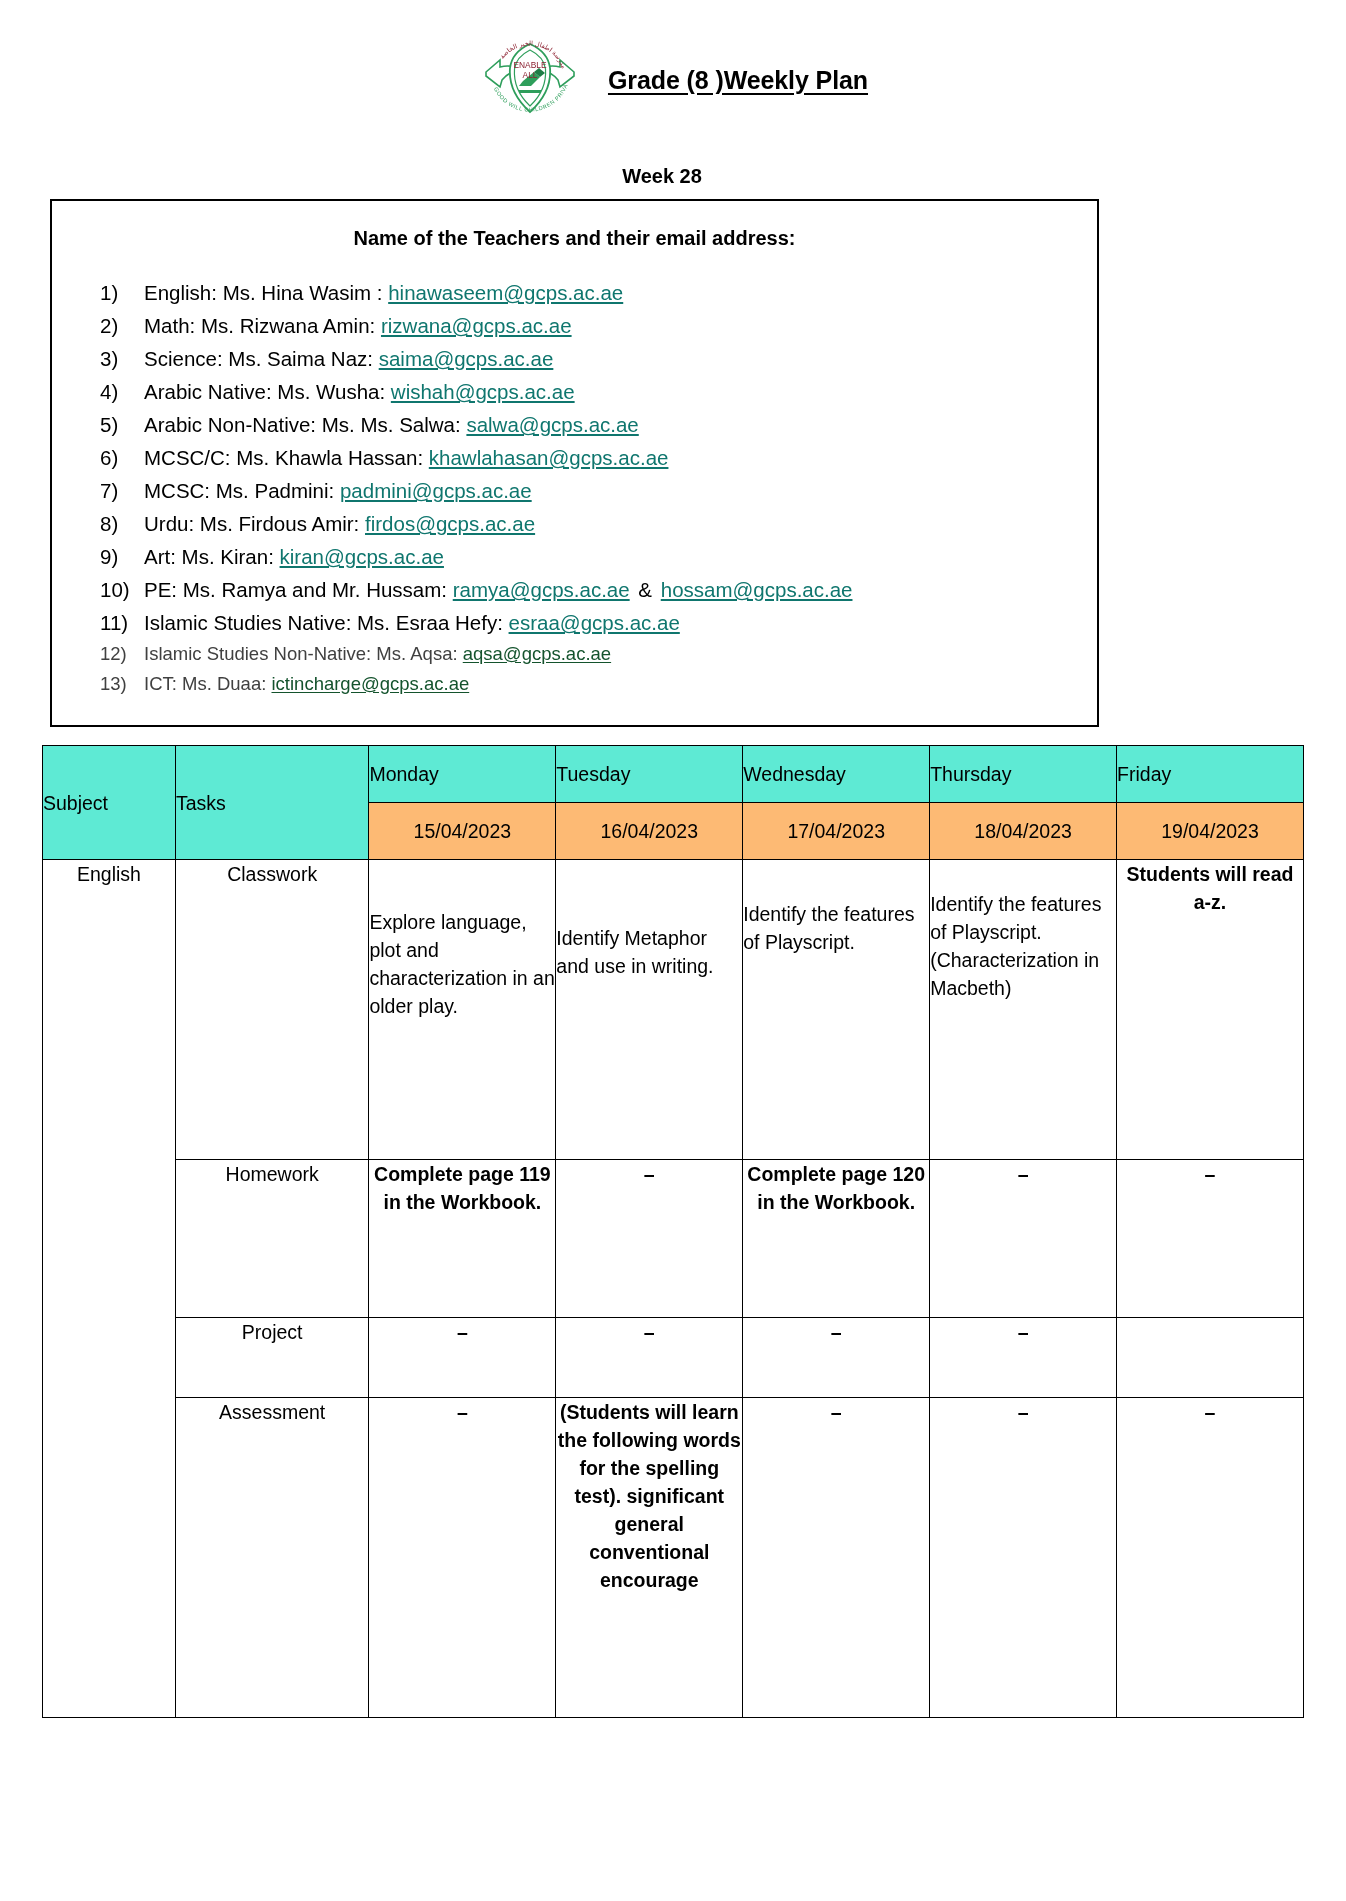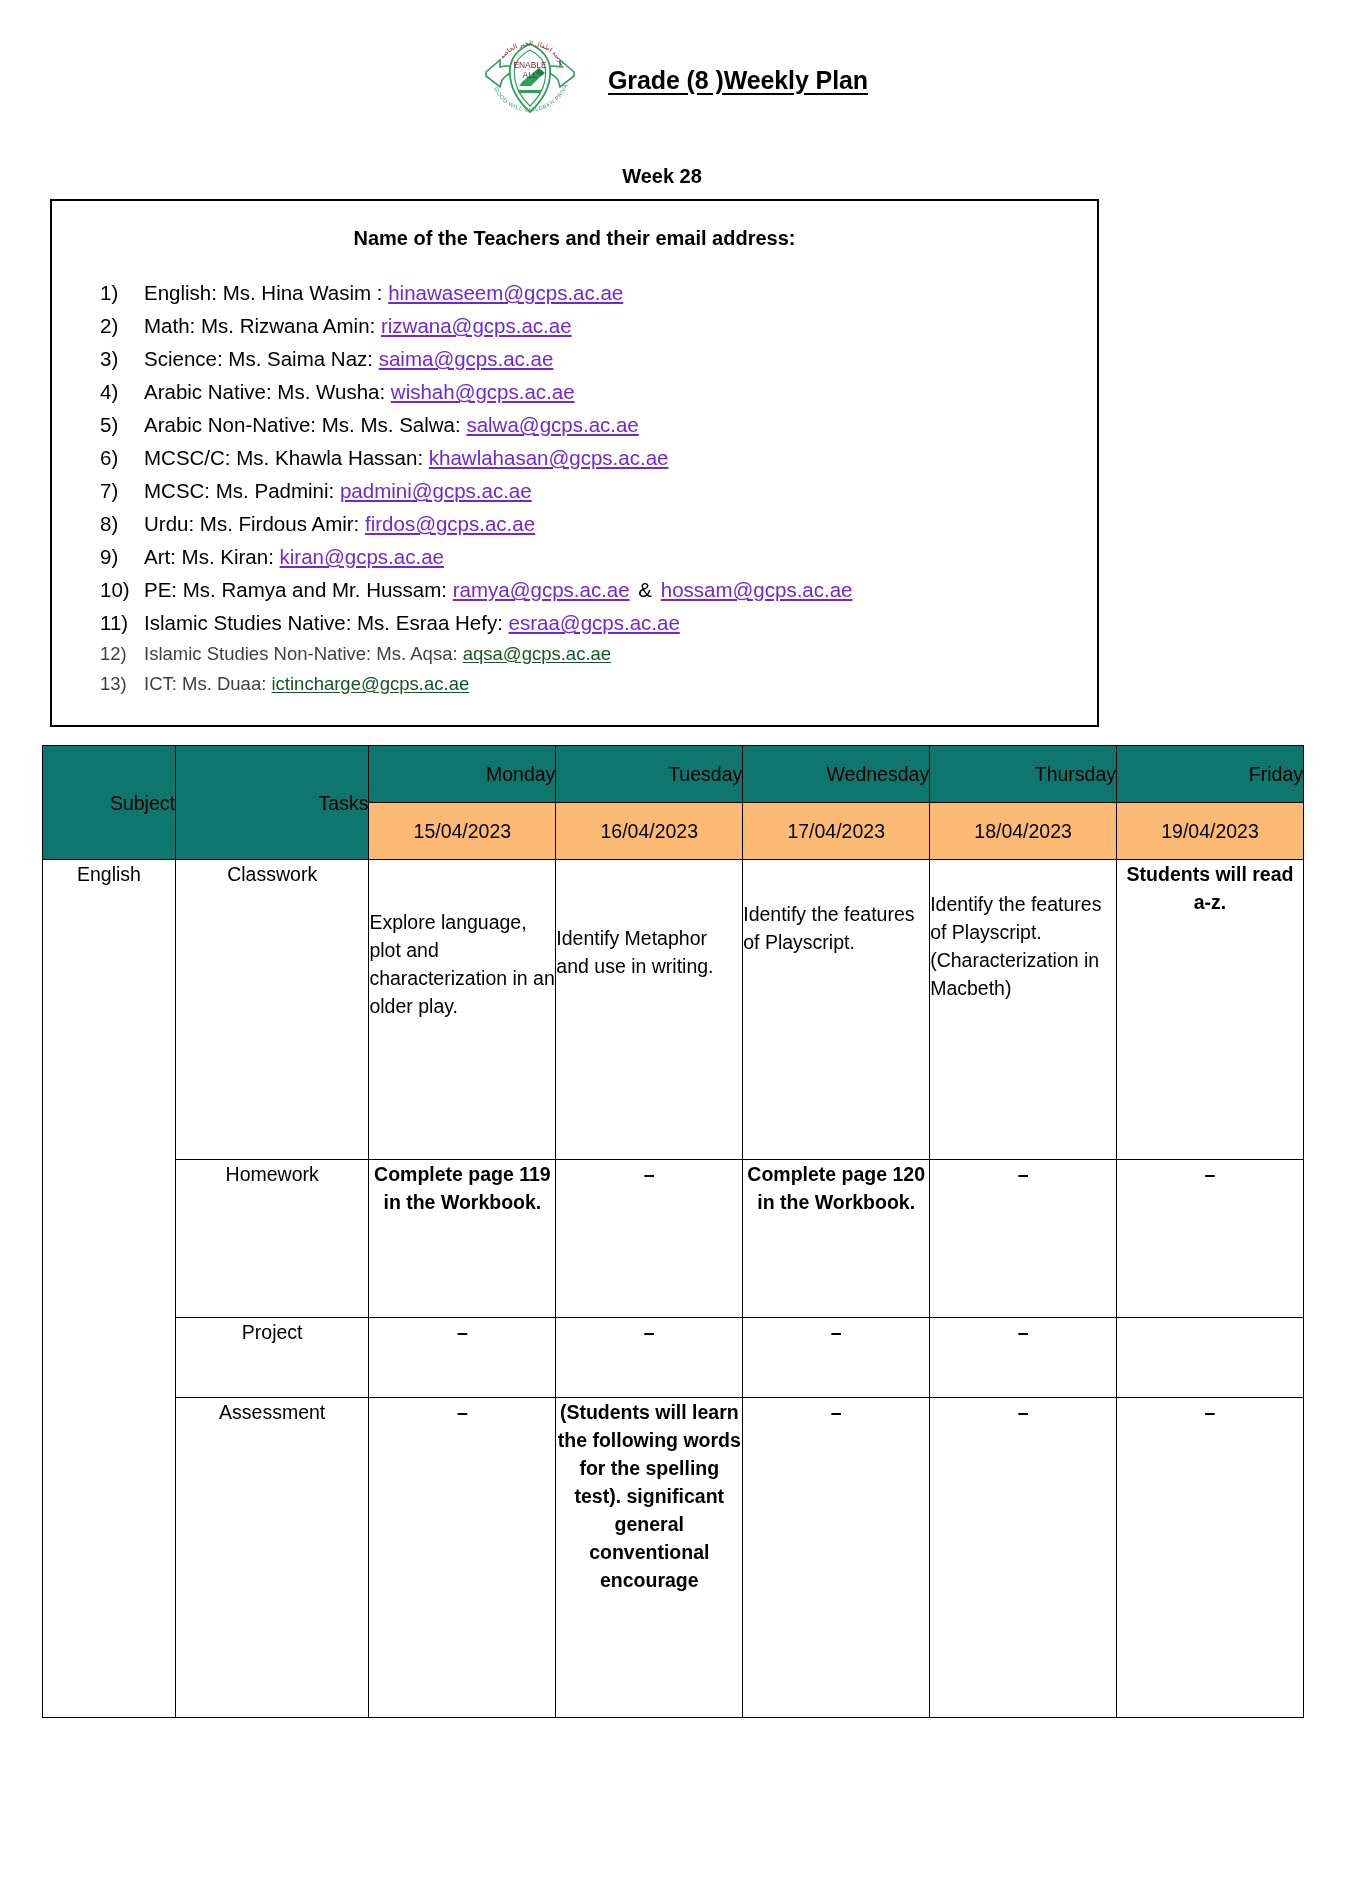--- a/index.html
+++ b/index.html
@@ -95,21 +95,21 @@
     display: inline-block;
     min-width: 44px;
     flex: 0 0 auto;
   }
   ol.teacher-list li.small {
     font-size: 18.5px;
     line-height: 30px;
     color: #404040;
   }
   .email {
-    color: #6d28d9;
+    color: #0f766e;
     text-decoration: underline;
     text-underline-offset: 2px;
   }
   li.small .email { color: #14532d; }
   .amp { color: #000; text-decoration: none; padding: 0 3px; }
 
   
   table.sched {
     position: absolute;
     left: 42px;
@@ -121,22 +121,22 @@
   }
   table.sched td, table.sched th {
     border: 1.6px solid #000;
     padding: 0;
     vertical-align: top;
     font-weight: normal;
     font-size: 19.5px;
     line-height: 28px;
   }
   table.sched th.hd {
-    background: #0f766e;
-    text-align: right;
+    background: #5eead4;
+    text-align: left;
     vertical-align: middle;
     font-size: 19.5px;
     font-weight: normal;
     height: 56px;
   }
   table.sched th.hd2 {
     background: #fdba74;
     text-align: center;
     vertical-align: middle;
     font-size: 19.5px;

